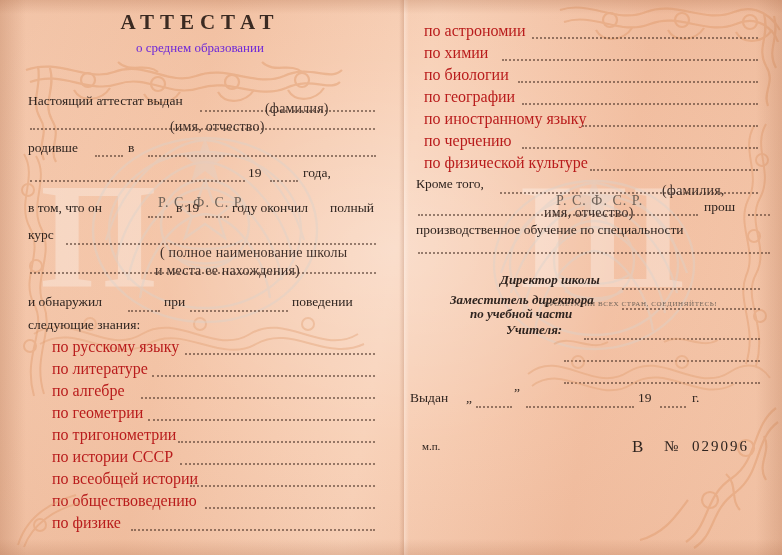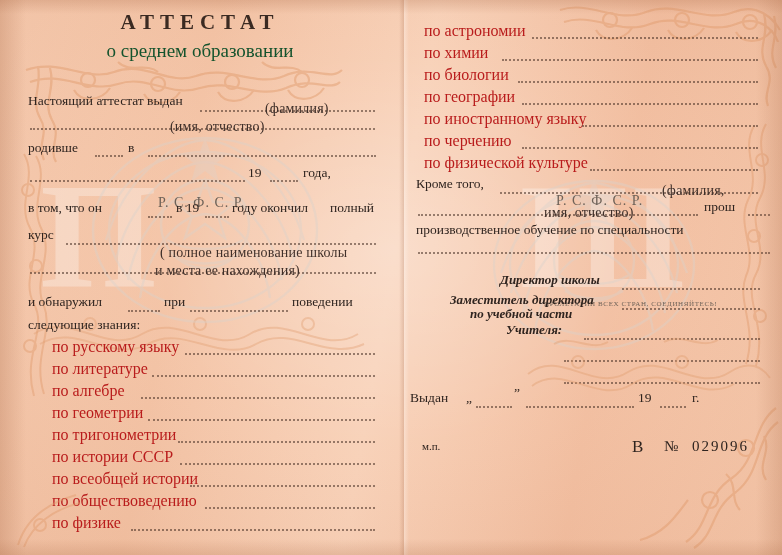--- a/index.html
+++ b/index.html
@@ -71,22 +71,22 @@
     font-size: 21px;
     font-weight: bold;
     top: 10px;
     color: #3a2a22;
   }
   .subtitle {
     position: absolute;
     left: 0; right: 0;
     text-align: center;
     top: 40px;
-    font-size: 19px;
-    color: #14532d;
+    font-size: 13px;
+    color: #6d28d9;
   }
 
   
   .ln {
     position: absolute;
     font-size: 13.5px;
     color: #2f241f;
     white-space: nowrap;
   }
   .dots {

